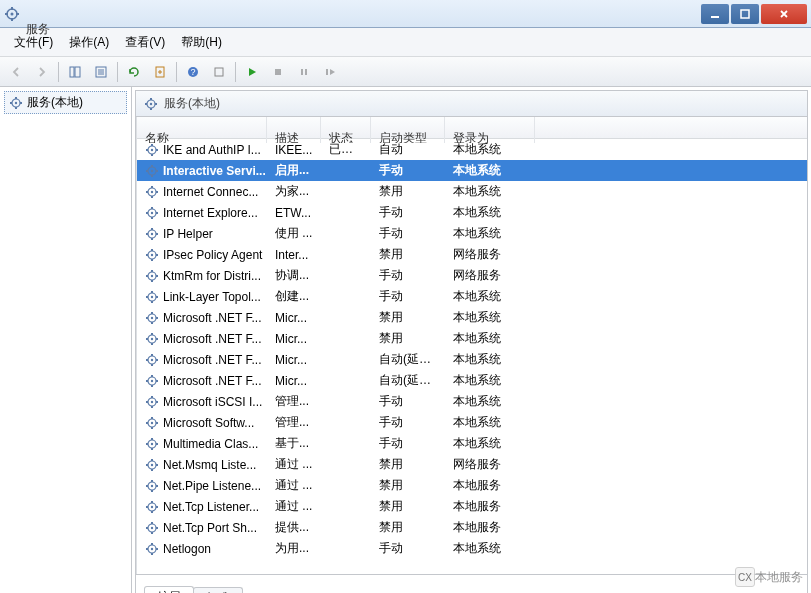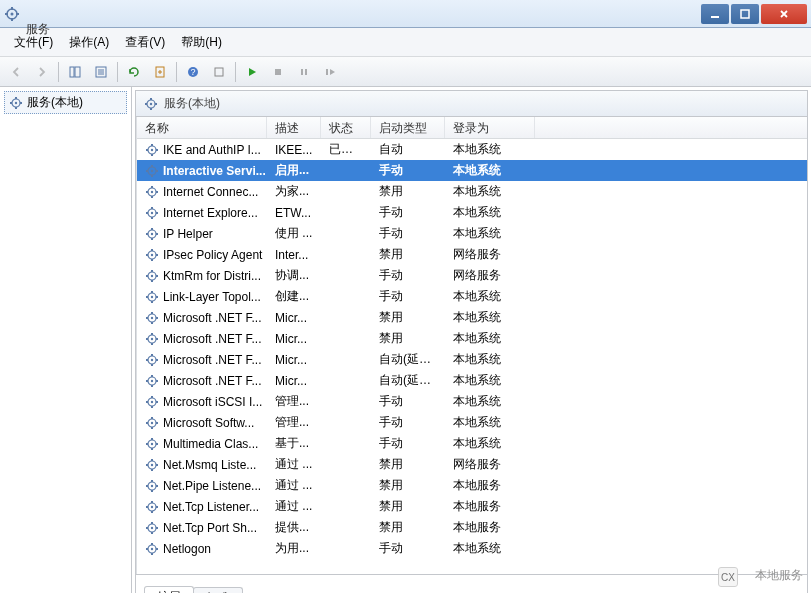--- a/index.html
+++ b/index.html
@@ -37,37 +37,37 @@
 
 .rbody { flex: 1; display: flex; overflow: hidden; }
 .detailpanel { width: 208px; padding: 10px 12px; font-size: 12px; color: #333; line-height: 1.6; }
 .detailpanel .svcname { font-weight: bold; color: #4a4a4a; margin-bottom: 14px; }
 .detailpanel .actionlink { color: #0066cc; text-decoration: underline; cursor: pointer; }
 .detailpanel .desc-label { margin-top: 20px; margin-bottom: 2px; }
 .detailpanel .desc-text { font-size: 11px; line-height: 1.5; }
 
 .listpanel { flex: 1; display: flex; flex-direction: column; border-left: 1px solid #dcdfe3; overflow: hidden; }
 .listheader { height: 22px; display: flex; background: linear-gradient(#fcfdfe,#f0f2f6); border-bottom: 1px solid #d8dbde; font-size: 12px; color: #333; }
-.lhcell { padding: 3px 8px; border-right: 1px solid #e2e5e9; white-space: nowrap; overflow: hidden; font-family: Liberation Mono, monospace; }
+.lhcell { padding: 13px 8px; border-right: 1px solid #e2e5e9; white-space: nowrap; overflow: hidden; font-family: Liberation Mono, monospace; }
 .listbody { flex: 1; overflow: hidden; font-size: 12px; }
 .row { display: flex; height: 21px; align-items: center; }
 .row.selected { background: #3a82d8; color: #fff; font-weight: bold; }
 .cell { padding: 0 8px; white-space: nowrap; overflow: hidden; text-overflow: ellipsis; }
 .cell.name { display: flex; align-items: flex-start; gap: 4px; }
 .gearsmall { width: 14px; height: 14px; flex-shrink: 0; }
 
 .c-name{width:130px} .c-desc{width:54px} .c-status{width:50px} .c-start{width:74px} .c-logon{width:90px}
 
 
 .tabs { height: 22px; display: flex; align-items: flex-end; padding-left: 8px; border-top: 1px solid #c4c7cc; background: #fff; }
 .tab { font-size: 12px; padding: 2px 12px; border: 1px solid #c4c7cc; border-bottom: none; background: #f4f6f9; border-top-left-radius: 3px; border-top-right-radius: 3px; margin-right: -1px; position: relative; top: 13px; }
 .tab.active { background: #fff; border-bottom: 1px solid #fff; }
 
 
-.watermark { position: absolute; right: 8px; bottom: 6px; font-size: 12px; color: #888; display: flex; gap: 17px; opacity: 0.9; }
+.watermark { position: absolute; right: 8px; bottom: 6px; font-size: 12px; color: #888; display: flex; align-items: center; gap: 0; opacity: 0.9; }
 .watermark .logo { width: 20px; height: 20px; border: 1px solid #ccc; border-radius: 3px; background: #f5f5f5; display: flex; align-items: center; justify-content: center; font-size: 10px; color: #666; }
 </style>
 </head>
 <body>
 
 <div class="titlebar">
   <span class="icon">
     <svg viewBox="0 0 16 16">
         <circle cx="8" cy="8" r="5" fill="none" stroke="#5a7aa8" stroke-width="1.5"></circle>
         <circle cx="8" cy="8" r="1.5" fill="#5a7aa8"></circle>

